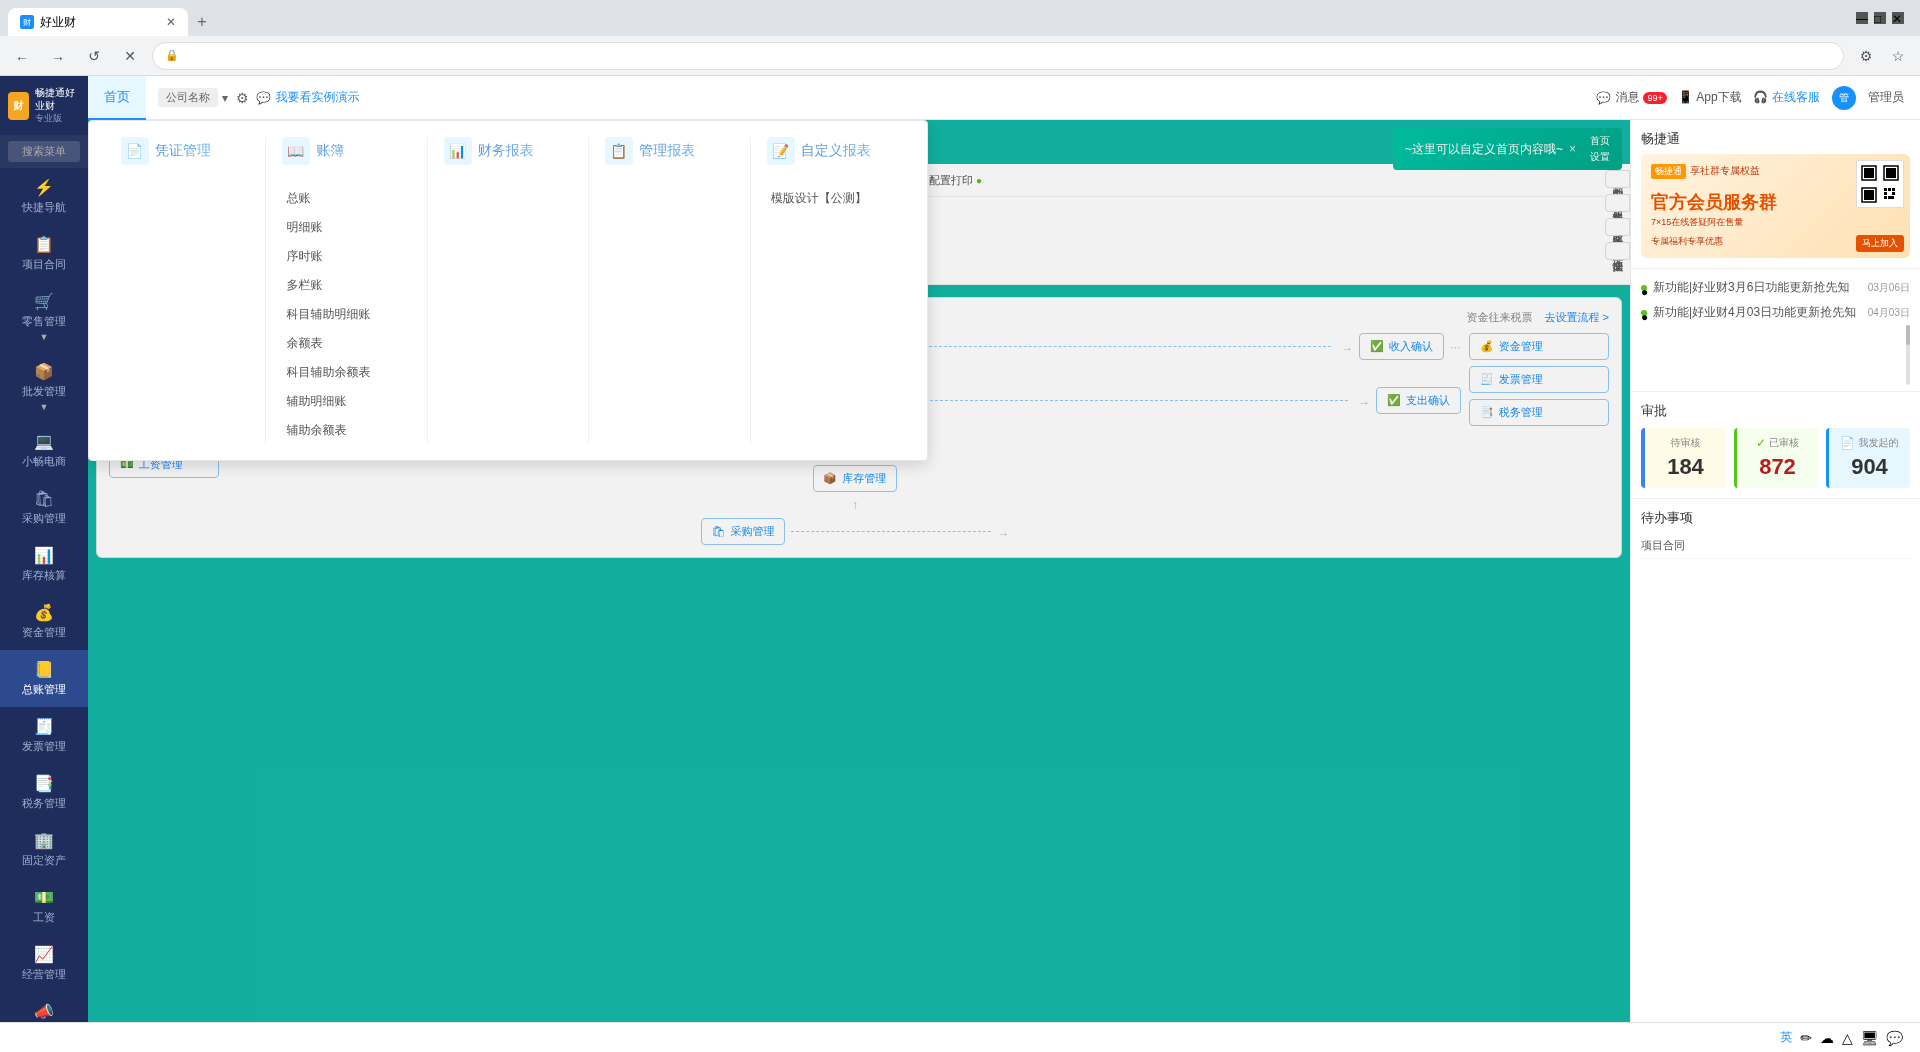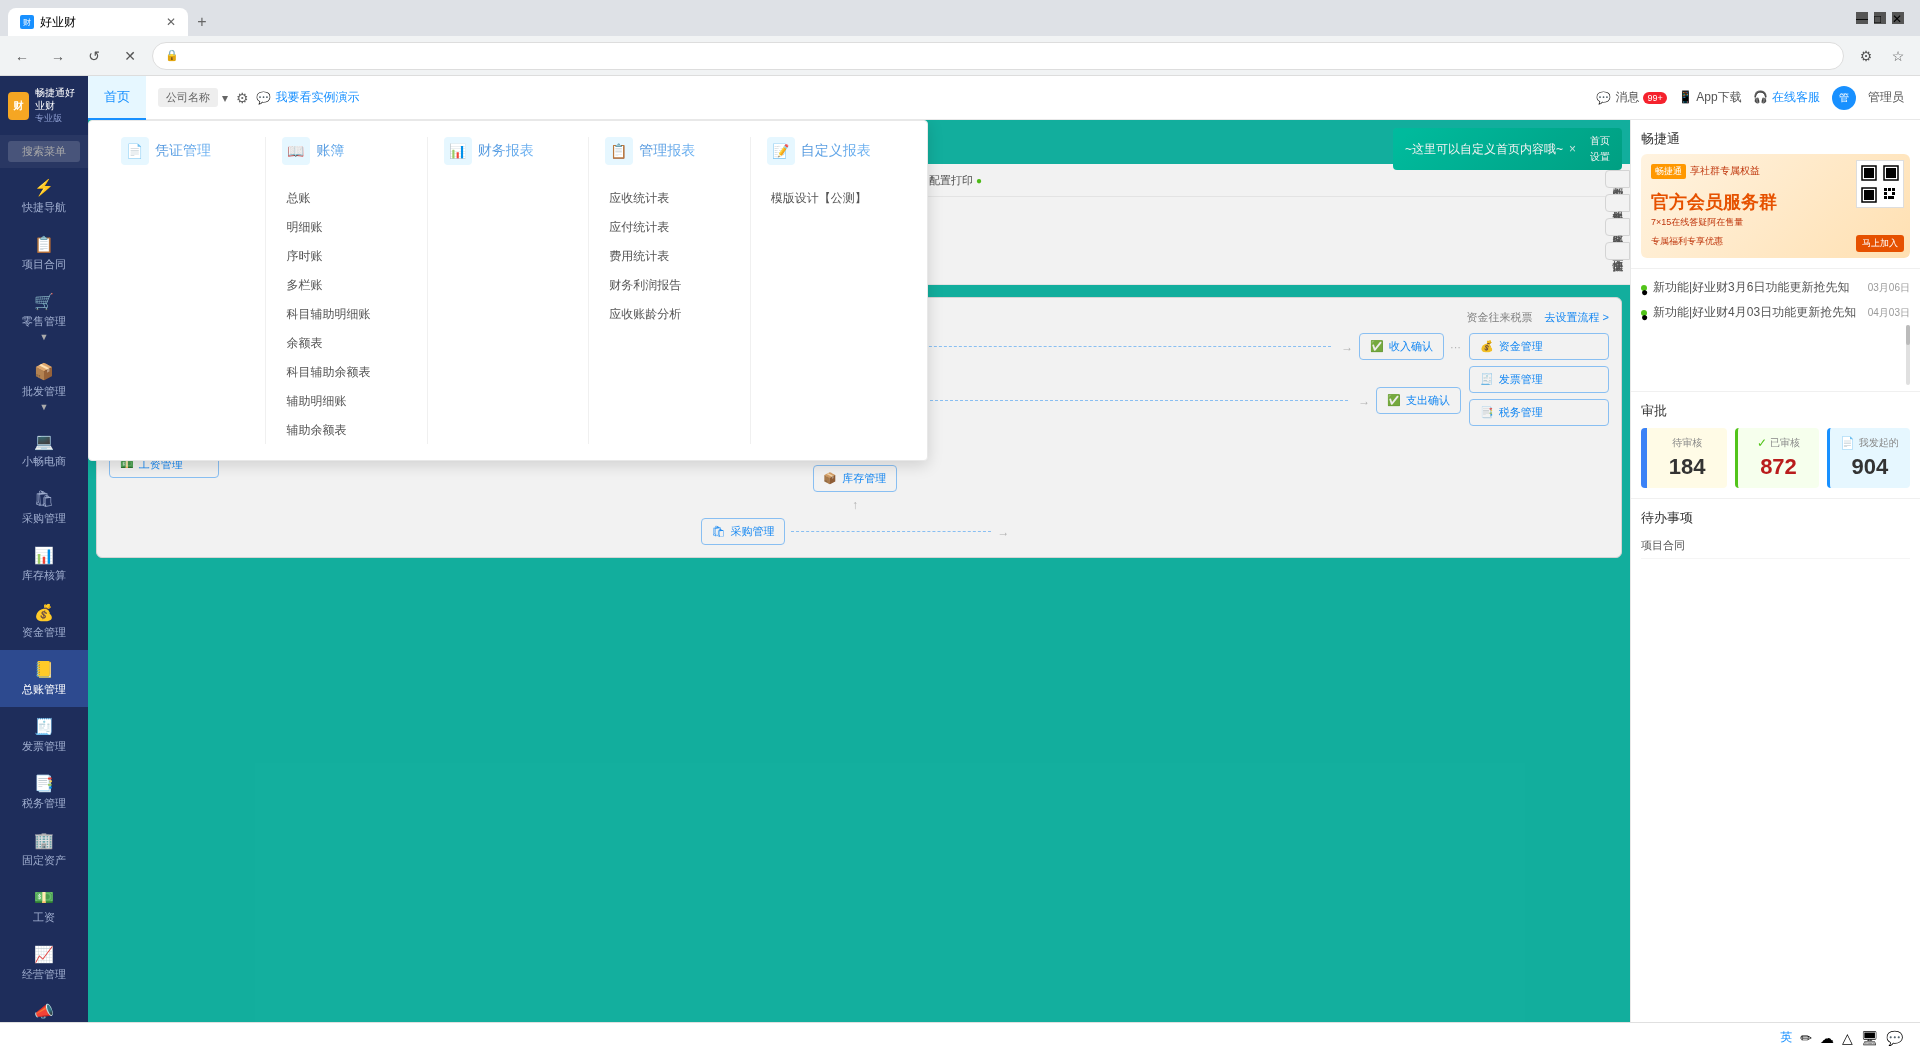--- a/index.html
+++ b/index.html
@@ -501,27 +501,20 @@
                 <div class="category-icon blue">📊</div>
                 <span class="category-title">财务报表</span>
               </div>
             </div>
 
             <div class="menu-category">
               <div class="category-header">
                 <div class="category-icon blue">📋</div>
                 <span class="category-title">管理报表</span>
               </div>
-              <div class="menu-items">
-                <div class="menu-item">应收统计表</div>
-                <div class="menu-item">应付统计表</div>
-                <div class="menu-item">费用统计表</div>
-                <div class="menu-item">财务利润报告</div>
-                <div class="menu-item">应收账龄分析</div>
-              </div>
             </div>
 
             <div class="menu-category">
               <div class="category-header">
                 <div class="category-icon blue">📝</div>
                 <span class="category-title">自定义报表</span>
               </div>
               <div class="menu-items">
                 <div class="menu-item">模版设计【公测】</div>
               </div>
@@ -599,21 +592,21 @@
           <div style="position:relative;height:60px;overflow:hidden;">
             <div style="position:absolute;right:0;top:0;bottom:0;width:4px;background:#e0e0e0;border-radius:2px;">
               <div style="width:4px;height:20px;background:#bbb;border-radius:2px;"></div>
             </div>
           </div>
         </div>
 
         <div class="approval-section" style="padding:10px;">
           <div class="section-title" style="font-size:13px;font-weight:500;color:#333;margin-bottom:8px;">审批</div>
           <div class="approval-cards" style="display:flex;gap:8px;">
-            <div class="approval-card pending" style="flex:1;background:#fffbe6;border-left:6px solid #3b82f6;border-radius:4px;padding:8px;text-align:center;">
+            <div class="approval-card pending" style="flex:1;background:#fffbe6;border-left:4px solid #3b82f6;border-radius:4px;padding:8px;text-align:center;">
               <div style="font-size:10px;color:#888;margin-bottom:4px;">待审核</div>
               <div style="font-size:22px;font-weight:bold;color:#333;">184</div>
             </div>
             <div class="approval-card approved" style="flex:1;background:#f6ffed;border-left:3px solid #52c41a;border-radius:4px;padding:8px;text-align:center;">
               <div style="font-size:10px;color:#888;margin-bottom:4px;display:flex;align-items:center;justify-content:center;gap:3px;">
                 <span style="color:#52c41a;font-size:12px;">✓</span>
                 <span>已审核</span>
               </div>
               <div style="font-size:22px;font-weight:bold;color:#b91c1c;">872</div>
             </div>

